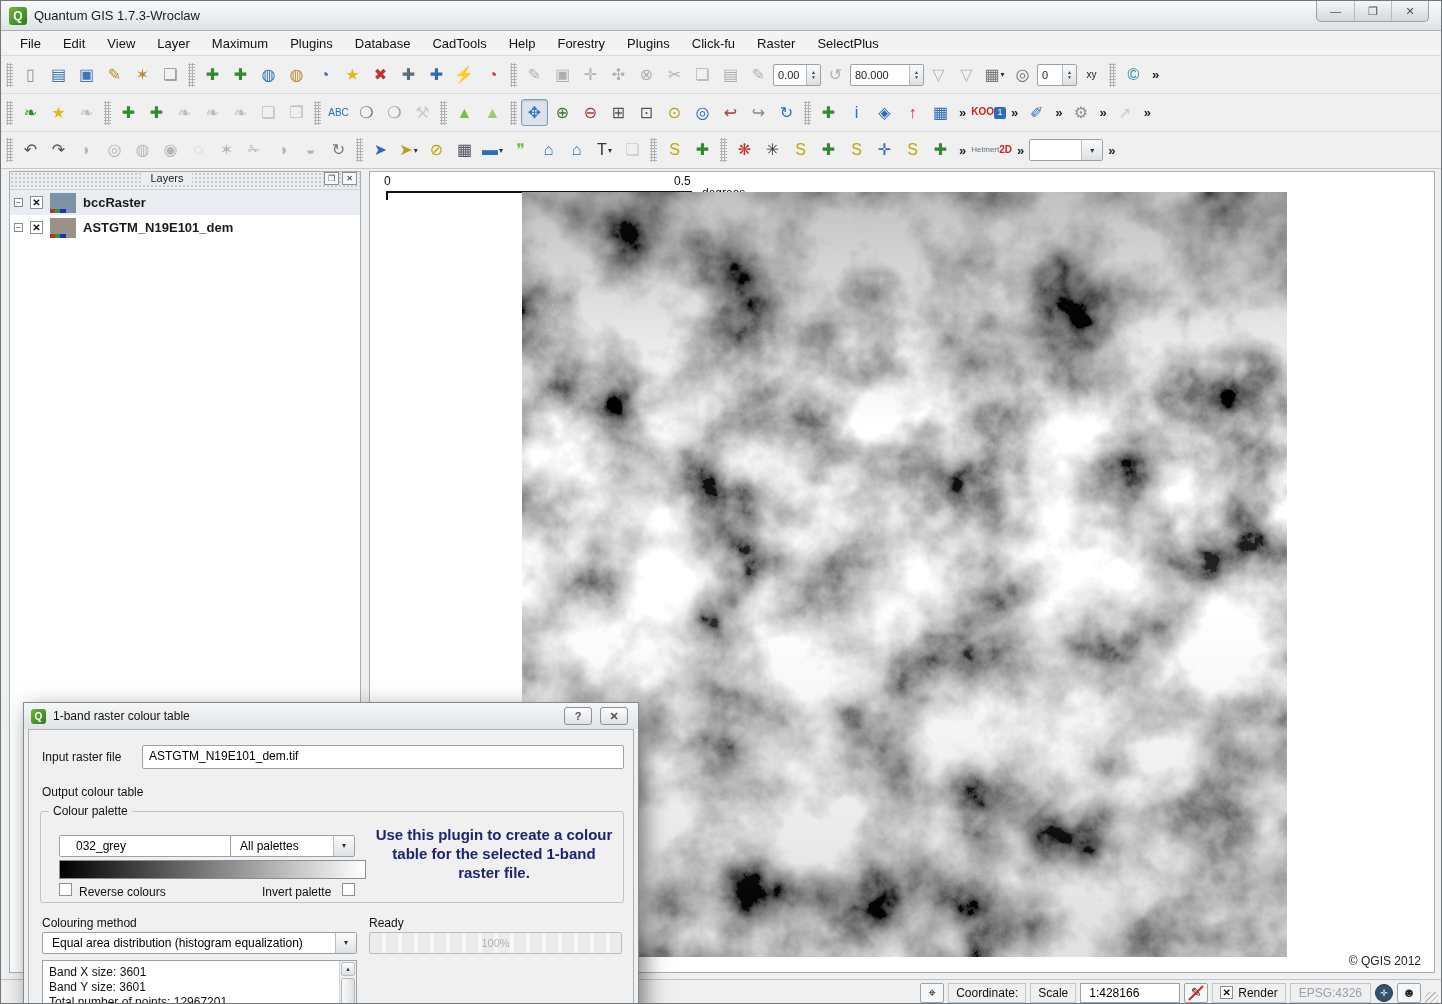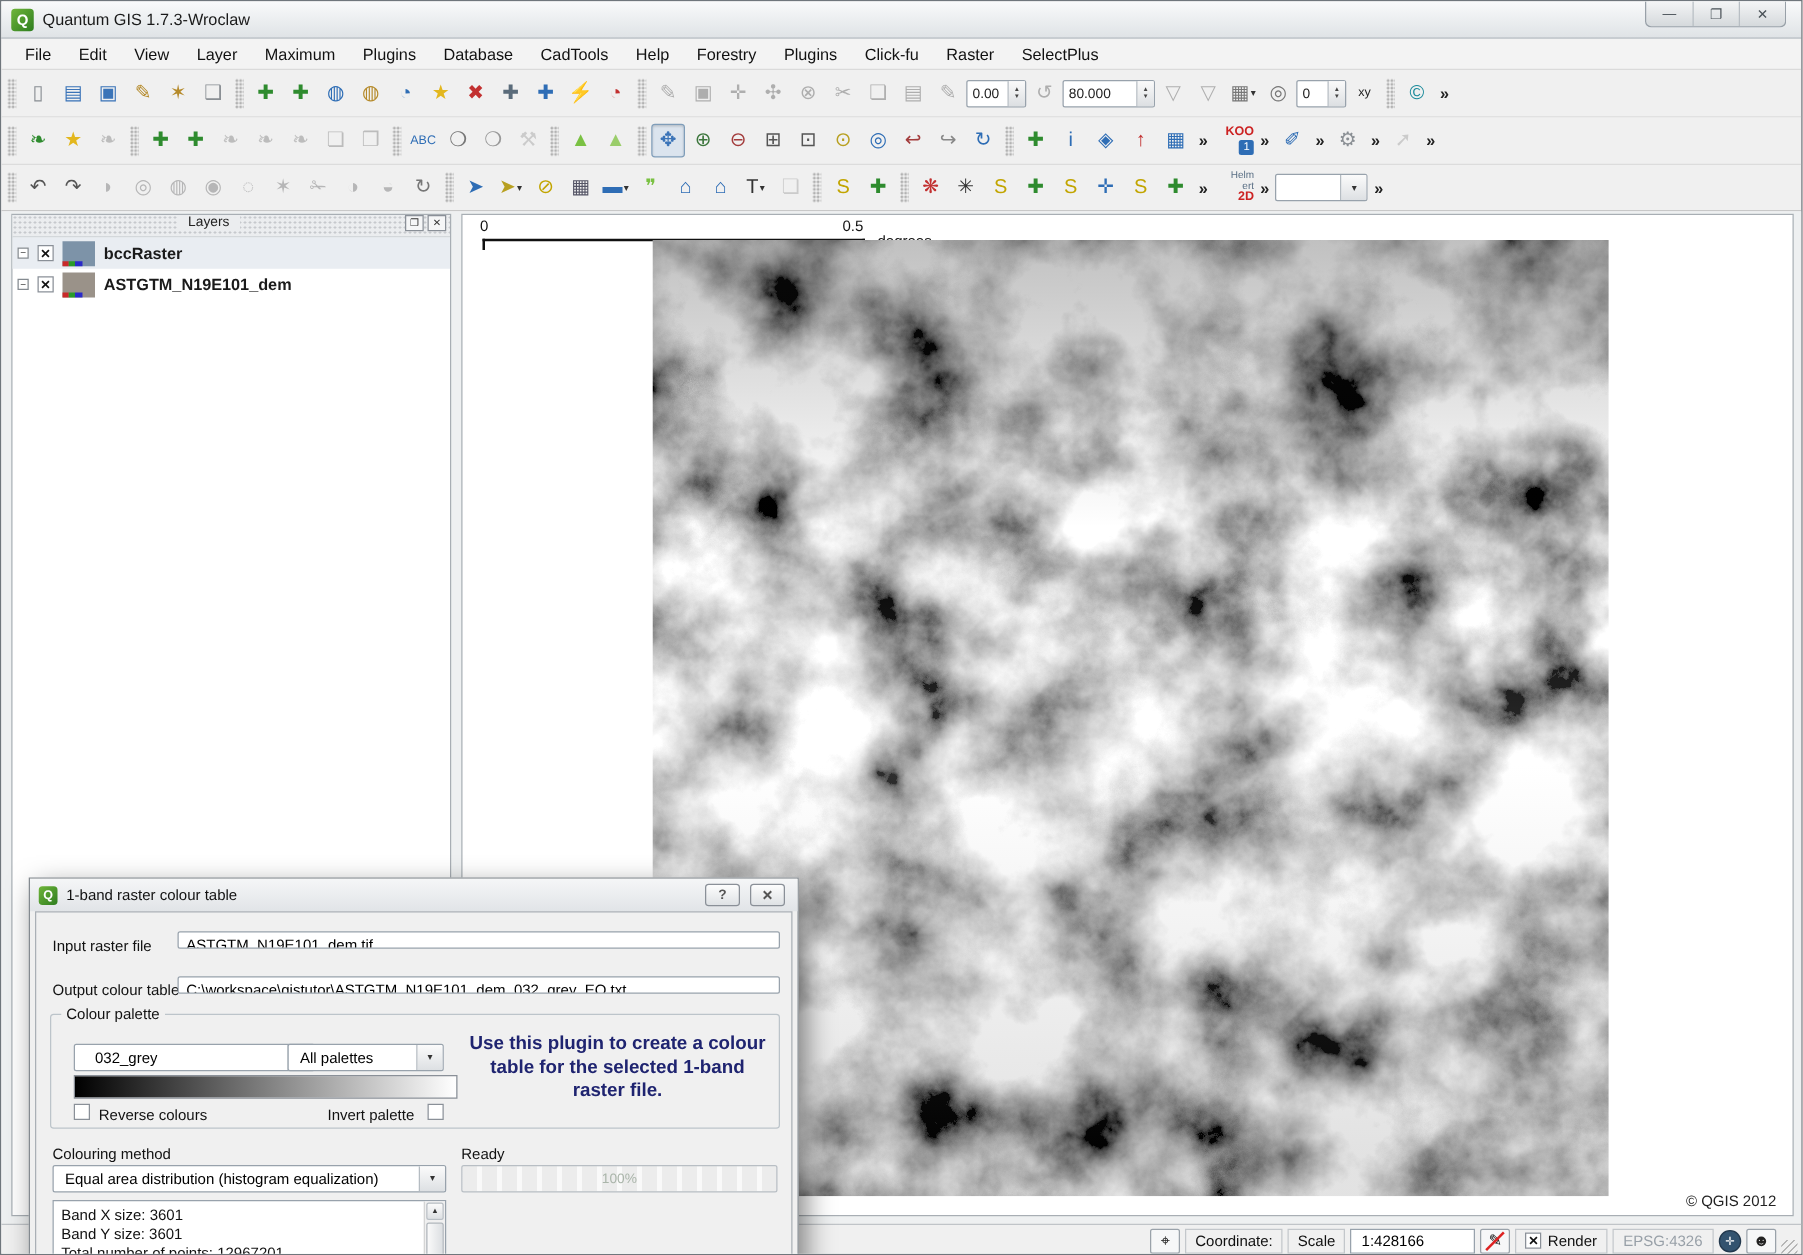--- a/index.html
+++ b/index.html
@@ -27,21 +27,21 @@
 .tbtn .g{font-size:16px;line-height:1}
 .tbtn.dis{opacity:.42;filter:grayscale(.9)}
 .tbtn.act{background:#dbe4ee;border:1px solid #7f9db9;box-shadow:inset 0 1px 2px rgba(0,0,0,.18)}
 .dda{font-size:8px;color:#333;margin-left:1px}
 .tchev{font-size:13px;color:#222;padding:0 4px;font-weight:bold}
 .tspin{display:flex;align-items:center;border:1px solid #98a2ac;background:#fff;height:22px;font-size:11px;padding-left:4px;border-radius:2px;flex:0 0 auto}
 .tspin .v{flex:1;color:#222}
 .tspin .arr{width:14px;height:100%;display:flex;flex-direction:column;align-items:center;justify-content:center;border-left:1px solid #b5bcc2;background:linear-gradient(#fafafa,#dcdfe2)}
 .tspin .arr span{font-size:5px;line-height:5px;color:#444}
 .tcombo{height:22px;border:1px solid #98a2ac;background:#fff;position:relative;border-radius:2px;flex:0 0 auto}
-.tstack{display:flex;flex-direction:column;align-items:flex-end;justify-content:center;line-height:1.05;min-width:32px}
+.tstack{display:flex;align-items:center;justify-content:center;line-height:1.05;min-width:32px}
 .koo-l1{color:var(--koo_red,#c22);font-weight:bold;font-size:10px}
 .koo-box{background:#2e6db5;color:#fff;width:12px;height:12px;display:flex;align-items:center;justify-content:center;font-size:9px;border-radius:2px}
 .helm-grey{color:#5a6f85;font-size:8px}
 .helm-red{color:var(--koo_red,#c22);font-weight:bold;font-size:10px}
 
 
 .workspace{position:absolute;top:168px;left:0;width:1442px;height:810px;background:#eef0f1}
 .panel{position:absolute;left:8px;top:2px;width:352px;height:802px;background:#fff;border:1px solid #a8aeb4}
 .panel-head{height:18px;border-bottom:1px solid #cdd1d5;display:flex;align-items:flex-start;padding:0 3px;background:#ebedef;background-image:radial-gradient(circle,#c6c9cd 1px,transparent 1.1px);background-size:4px 4px}
 .panel-title{flex:1;text-align:center;font-size:11px;color:#222}
@@ -71,21 +71,21 @@
 
 
 .dialog{position:absolute;left:22px;top:533px;width:616px;height:429px;background:#f0f0f0;border:1px solid #848a90;box-shadow:6px 8px 22px rgba(0,0,0,.5);z-index:20}
 .dlg-title{height:26px;display:flex;align-items:center;padding:0 7px;gap:7px;background:linear-gradient(#f5f6f7,#e1e4e7);padding-right:86px}
 .dlg-title-text{font-size:12px;color:#111;white-space:nowrap}
 .dlg-btn{position:absolute;top:4px;width:28px;height:18px;border:1px solid #8a9098;border-radius:3px;background:linear-gradient(#fdfdfd,#dfe2e5);display:flex;align-items:center;justify-content:center;font-size:11px;color:#555;font-weight:bold;z-index:2}
 .dlg-help{right:46px}
 .dlg-close{right:10px}
 .dlg-body{position:absolute;left:4px;right:4px;top:26px;bottom:4px;border:1px solid #aab0b6;background:#f0f0f0}
 .lbl{position:absolute;font-size:12px;color:#111;white-space:nowrap}
-.inp{position:absolute;height:14px;border:1px solid #98a2ac;background:#fff;font-size:12px;padding:2px 6px;line-height:16px;white-space:nowrap;overflow:hidden;border-radius:2px}
+.inp{position:absolute;height:24px;border:1px solid #98a2ac;background:#fff;font-size:12px;padding:2px 6px;line-height:16px;white-space:nowrap;overflow:hidden;border-radius:2px}
 .group{position:absolute;left:11px;top:81px;width:584px;height:92px;border:1px solid #bcc4ca;border-radius:3px}
 .group-legend{position:absolute;left:8px;top:-8px;background:#f0f0f0;padding:0 4px;font-size:12px;color:#111}
 .combo{position:absolute;height:22px;border:1px solid #98a2ac;background:#fff;font-size:12px;line-height:20px;padding-left:9px;border-radius:2px;white-space:nowrap;overflow:hidden}
 .combo .txt{display:inline-block;max-width:calc(100% - 24px);overflow:hidden}
 .arrowbox{position:absolute;right:0;top:0;bottom:0;width:21px;border-left:1px solid #b5bcc2;background:linear-gradient(#fbfbfb,#dde0e3);display:flex;align-items:center;justify-content:center}
 .car{font-size:8px;color:#333}
 .gradbar{position:absolute;left:30px;top:130px;width:307px;height:19px;border:1px solid #8a9098;background:linear-gradient(to right,#000,#fff)}
 .cb.abs{position:absolute}
 .info-text{position:absolute;left:345px;top:95px;width:240px;text-align:center;font-weight:bold;font-size:15px;line-height:19px;color:var(--info_text,#1f2470)}
 .progress{position:absolute;left:340px;top:202px;width:253px;height:22px;border:1px solid #b8bec4;border-radius:2px;background:repeating-linear-gradient(90deg,#ececec 0 12px,#f9f9f9 12px 16px);display:flex;align-items:center;justify-content:center}
@@ -573,21 +573,20 @@
         <span class="dlg-title-text">1-band raster colour table</span>
       </div>
       <span class="dlg-btn dlg-help">?</span>
       <span class="dlg-btn dlg-close">✕</span>
 
       <div class="dlg-body">
         <span class="lbl" style="left:13px;top:20px">Input raster file</span>
         <div class="inp" style="left:113px;top:15px;width:482px">ASTGTM_N19E101_dem.tif</div>
 
         <span class="lbl" style="left:13px;top:55px">Output colour table</span>
-        <div class="inp" style="left:113px;top:51px;width:482px">C:\workspace\gistutor\ASTGTM_N19E101_dem_032_grey_EQ.txt</div>
 
         <div class="group">
           <span class="group-legend">Colour palette</span>
         </div>
         <div class="combo" style="left:30px;top:105px;width:193px;padding-left:16px">
           <span class="txt">032_grey</span>
           <span class="arrowbox">
               <span class="car">▾</span>
             </span>
         </div>

